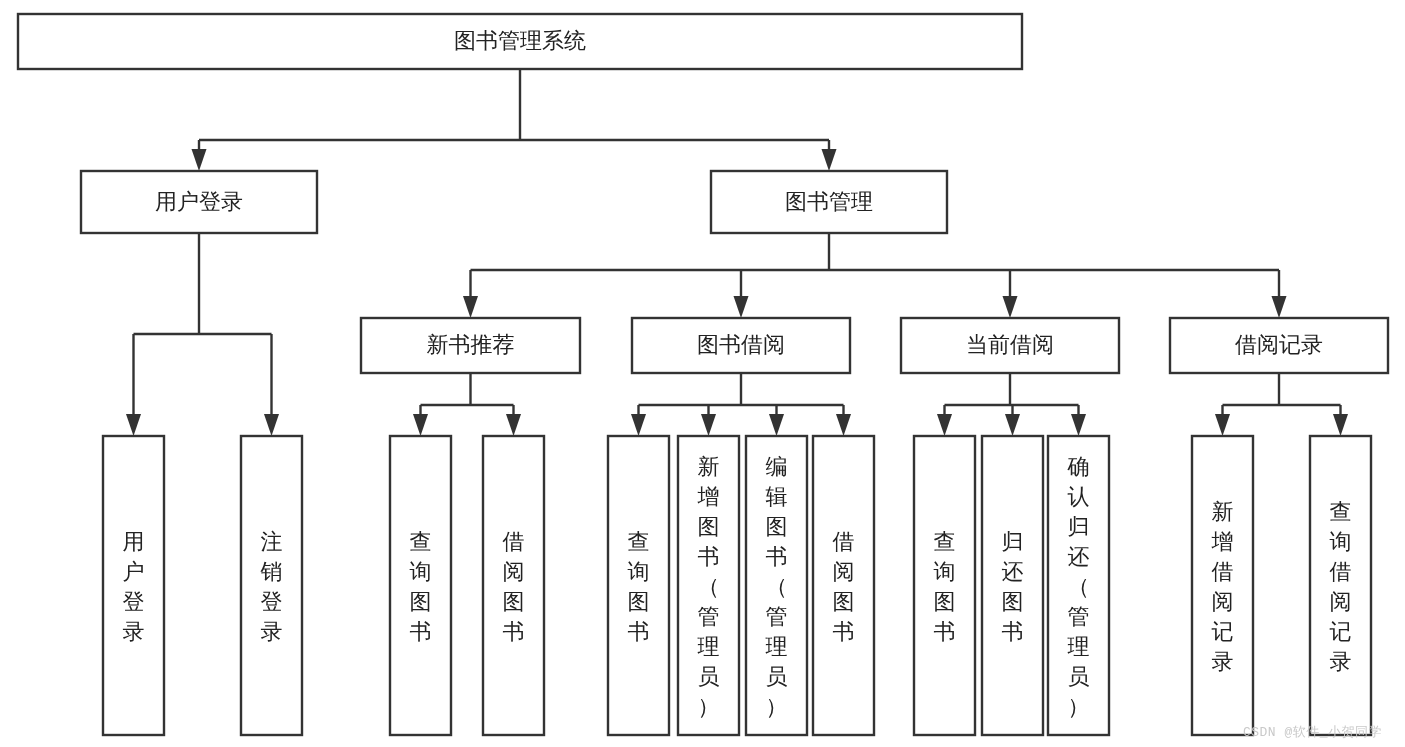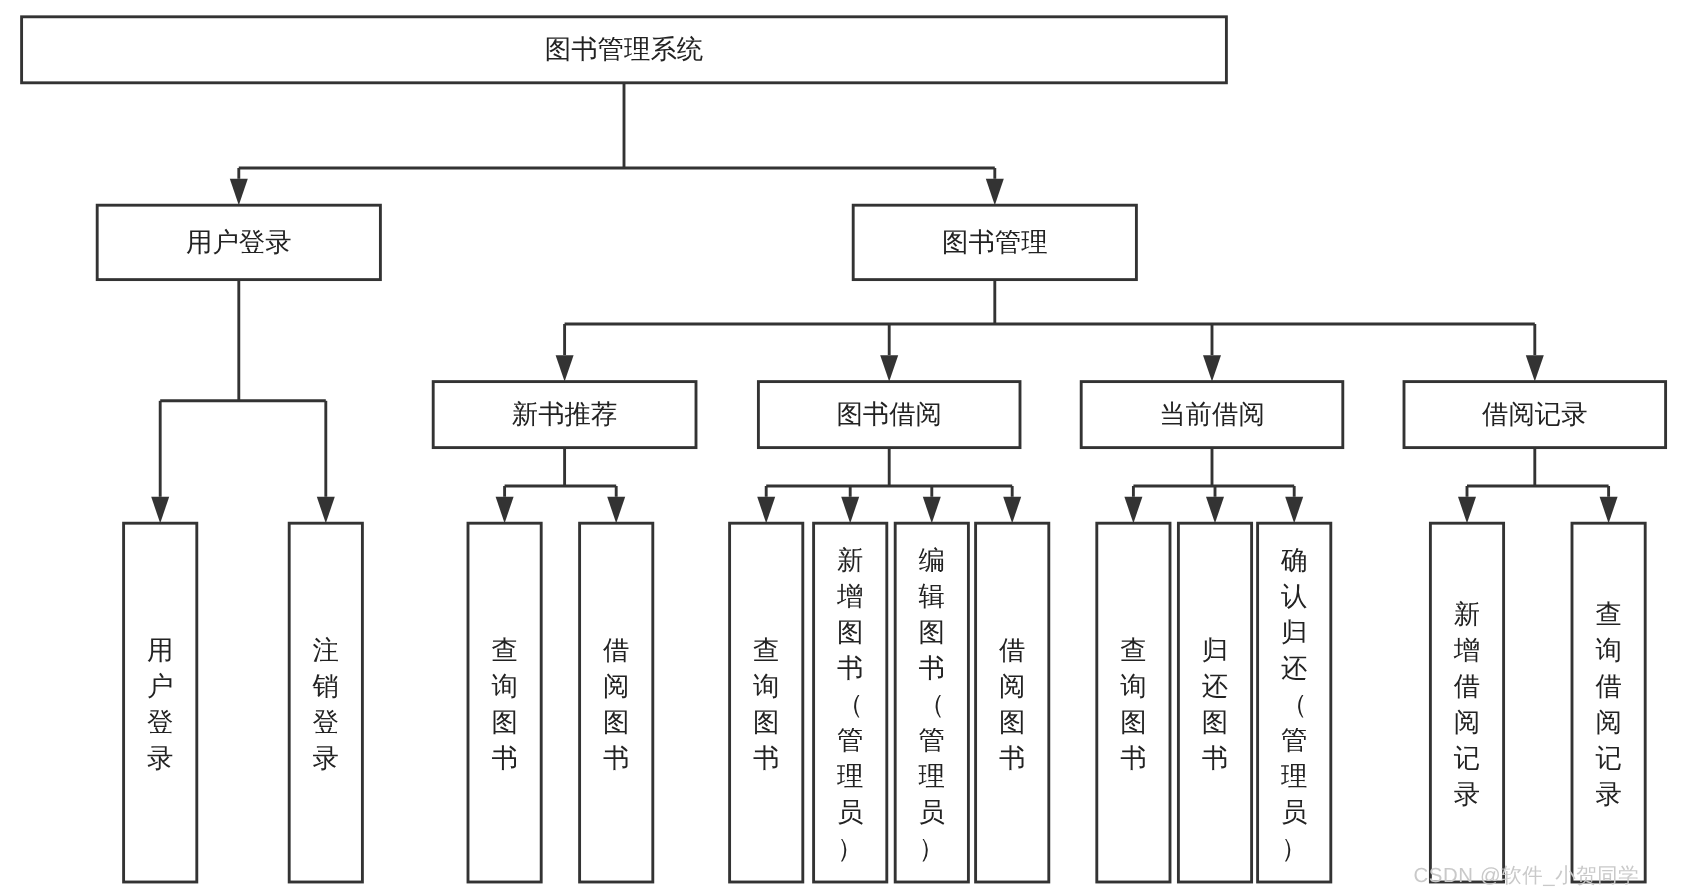--- a/index.html
+++ b/index.html
@@ -44,25 +44,25 @@
     dominant-baseline: middle;
   }
   .node-label-vertical {
     fill: #222222;
     font-family: "Liberation Sans", "DejaVu Sans", sans-serif;
     font-size: 22px;
     text-anchor: middle;
   }
   .watermark {
     position: absolute;
-    right: 28px;
+    right: 12px;
     bottom: 6px;
     color: #c9c9c9;
-    font-size: 17px;
-    font-family: Liberation Sans, sans-serif;
+    font-size: 13px;
+    font-family: Liberation Mono, monospace;
     white-space: nowrap;
     letter-spacing: 0.5px;
     user-select: none;
   }
 </style>
 </head>
 <body>
 
 <div id="diagram-root">
   <svg id="diagram-svg" width="1405" height="747" viewBox="0 0 1405 747" xmlns="http://www.w3.org/2000/svg">

